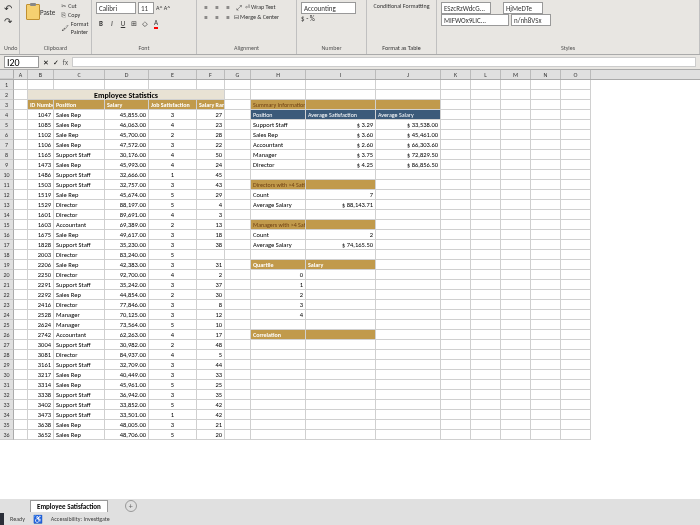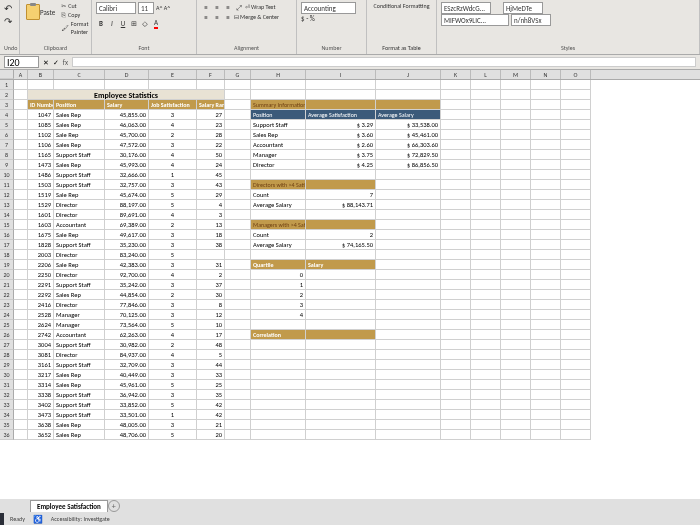--- a/index.html
+++ b/index.html
@@ -28,21 +28,21 @@
 .grid-body{display:flex;flex-direction:column}
 .row{display:flex;height:10px}
 .cell{border-right:1px solid #d0d0d0;border-bottom:1px solid #d0d0d0;font-size:6.5px;padding:0 2px;line-height:10px;white-space:nowrap;overflow:hidden;background:#fff}
 .cA{width:14px}.cB{width:26px}.cC{width:51px}.cD{width:44px}.cE{width:48px}.cF{width:28px}.cG{width:26px}.cH{width:55px}.cI{width:70px}.cJ{width:65px}.cK{width:30px}.cL{width:30px}.cM{width:30px}.cN{width:30px}.cO{width:30px}
 .hdr-gold{background:#c19a4b;color:#fff;font-weight:bold;font-size:6px}
 .title-band{background:#e8e2d4;font-weight:bold;font-size:8px;text-align:center}
 .hdr-blue{background:#3b5a7a;color:#fff;font-size:6px}
 .sum-hdr{background:#c19a4b;color:#704214;font-size:6px;text-align:center}
 .tr{text-align:right}
 .tc{text-align:center}
-.sheet-tabs{position:absolute;bottom:12px;left:0;right:0;height:14px;background:#e0e0e0;display:flex;align-items:center;font-size:7px;padding-left:30px;gap:0}
+.sheet-tabs{position:absolute;bottom:12px;left:0;right:0;height:14px;background:#e0e0e0;display:flex;align-items:center;font-size:7px;padding-left:30px;gap:17px}
 .sheet-tab{background:#fff;padding:1px 6px;border:1px solid #999;border-bottom:none;font-weight:bold}
 .sheet-add{width:12px;height:12px;border:1px solid #999;border-radius:50%;display:flex;align-items:center;justify-content:center;font-size:8px;color:#666}
 .status-bar{position:absolute;bottom:0;left:4px;right:0;height:12px;background:#e0e0e0;font-size:6px;display:flex;align-items:center;padding:0 6px;color:#444;gap:8px}
 .acc-ico{font-size:8px}
 </style>
 </head>
 <body>
 
 <div class="screen">
 <div class="ribbon">

